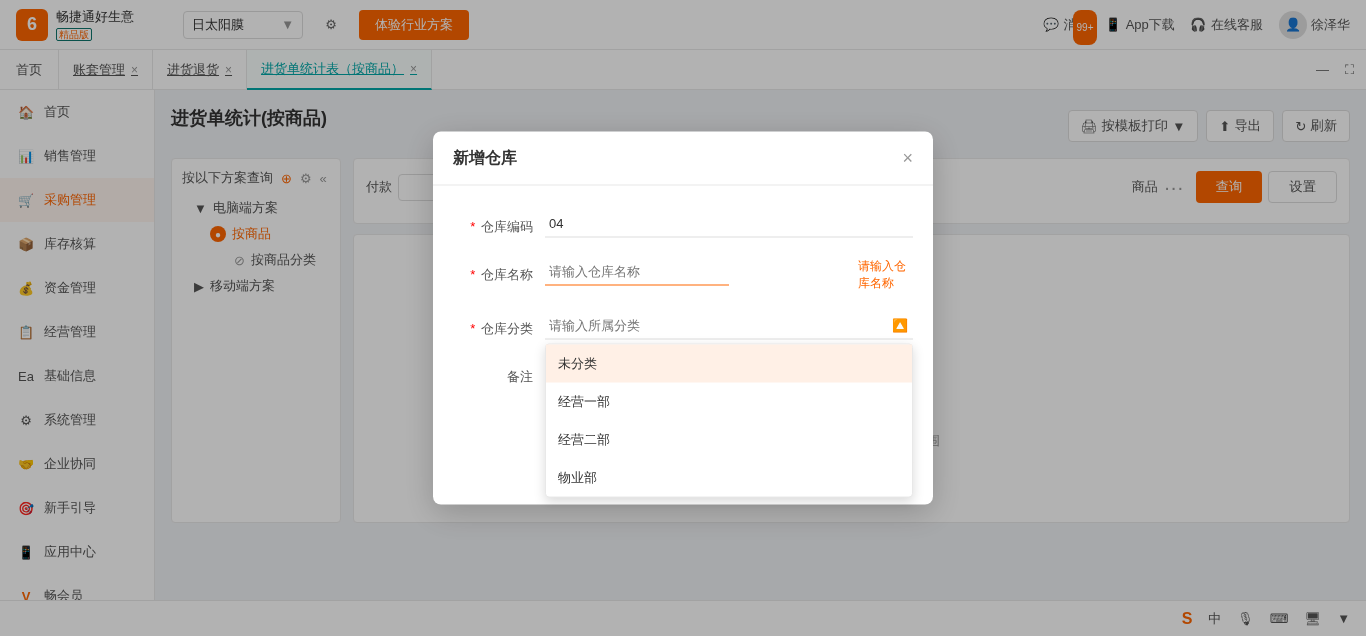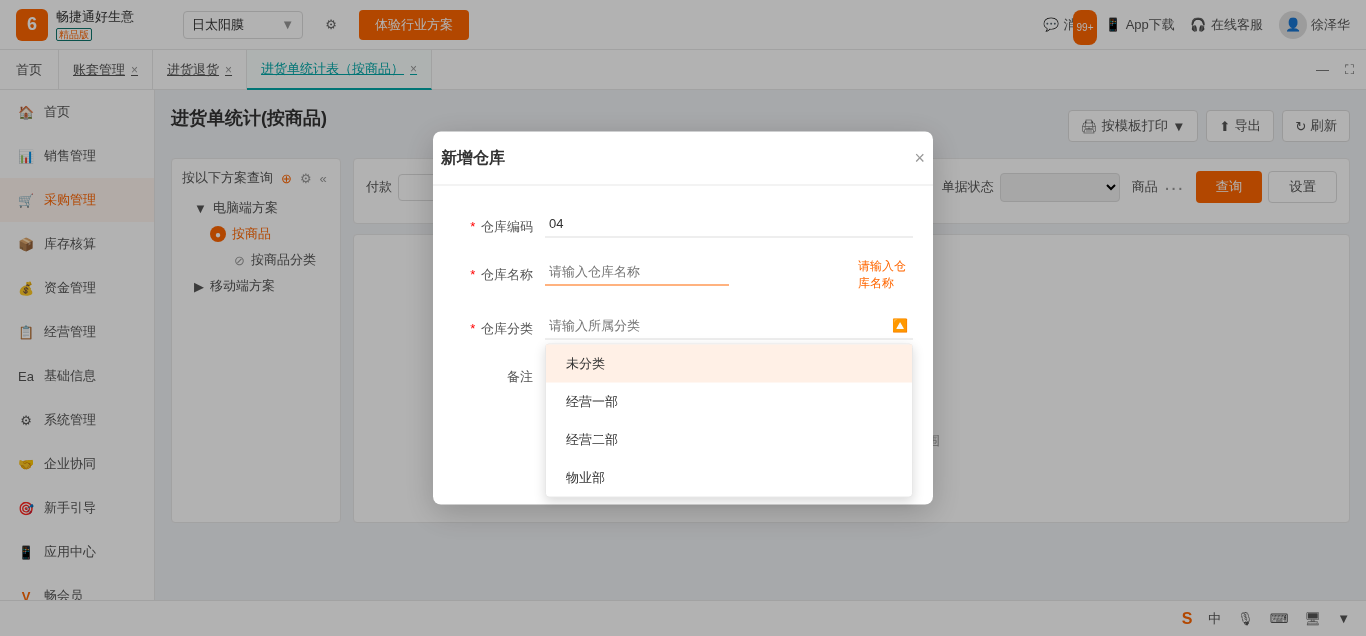--- a/index.html
+++ b/index.html
@@ -46,35 +46,35 @@
     .tree-item.active { color: #f60; }
     .tree-icon { width: 16px; height: 16px; background: #f60; border-radius: 50%; display: flex; align-items: center; justify-content: center; color: white; font-size: 10px; }
     .btn-query { background: #f60; color: white; border: none; border-radius: 4px; padding: 6px 20px; cursor: pointer; }
     .btn-set { background: #fff; color: #555; border: 1px solid #ddd; border-radius: 4px; padding: 6px 20px; cursor: pointer; }
 
     
     .overlay { position: fixed; top: 0; left: 0; width: 1366px; height: 636px; background: rgba(0,0,0,0.3); z-index: 100; }
 
     
     .dialog { position: fixed; top: 50%; left: 50%; transform: translate(-50%, -50%); background: white; border-radius: 8px; width: 500px; z-index: 200; box-shadow: 0 8px 32px rgba(0,0,0,0.2); }
-    .dialog-header { display: flex; align-items: center; justify-content: space-between; padding: 16px 8px; border-bottom: 1px solid #e8e8e8; }
+    .dialog-header { display: flex; align-items: center; justify-content: space-between; padding: 16px 20px; border-bottom: 1px solid #e8e8e8; }
     .dialog-title { font-size: 16px; font-weight: bold; color: #333; }
     .dialog-close { cursor: pointer; color: #999; font-size: 18px; }
     .dialog-body { padding: 24px 20px; }
     .form-row { display: flex; align-items: flex-start; gap: 12px; margin-bottom: 20px; }
     .form-label { width: 80px; text-align: right; color: #555; padding-top: 8px; flex-shrink: 0; }
     .required { color: red; margin-right: 2px; }
     .form-input { flex: 1; border: none; border-bottom: 1px solid #ddd; padding: 6px 4px; font-size: 13px; outline: none; color: #333; background: transparent; }
     .form-input.error { border-bottom-color: #f60; }
     .error-msg { color: #f60; font-size: 12px; margin-top: 2px; }
     .form-control-wrap { flex: 1; position: relative; }
     .dropdown-input { width: 100%; border: none; border-bottom: 1px solid #ddd; padding: 6px 4px; font-size: 13px; outline: none; color: #999; background: transparent; }
     .dropdown-arrow { position: absolute; right: 4px; top: 50%; transform: translateY(-50%); color: #f60; cursor: pointer; }
     .dropdown-list { position: absolute; top: calc(100% + 4px); left: 0; right: 0; background: white; border: 1px solid #e8e8e8; border-radius: 4px; box-shadow: 0 4px 12px rgba(0,0,0,0.15); z-index: 300; }
-    .dropdown-item { padding: 10px 20px; cursor: pointer; color: #333; }
+    .dropdown-item { padding: 10px 12px; cursor: pointer; color: #333; }
     .dropdown-item.selected { background: #fff0e6; }
     .textarea-input { width: 100%; border: none; border-bottom: 1px solid #ddd; padding: 6px 4px; font-size: 13px; outline: none; resize: none; color: #999; background: transparent; }
     .dialog-footer { display: flex; justify-content: flex-end; gap: 12px; padding: 12px 20px; }
     .btn-save { background: #f60; color: white; border: none; border-radius: 4px; padding: 8px 24px; cursor: pointer; }
 
     
     .status-bar { position: fixed; bottom: 0; left: 0; width: 1366px; height: 36px; background: #fff; border-top: 1px solid #e8e8e8; display: flex; align-items: center; justify-content: flex-end; padding: 0 16px; gap: 16px; z-index: 10; }
 
     
     .empty-state { text-align: center; padding: 60px 20px; color: #999; }
@@ -274,26 +274,20 @@
       <div class="filter-right">
 
         <div style="background:#fff;border:1px solid #e8e8e8;border-radius:4px;padding:12px;margin-bottom:8px;">
           <div class="search-row">
             <div class="search-field">
               <span class="search-label">付款</span>
               <input class="search-input" type="text" style="">
             </div>
             <div style="flex:1;"></div>
             <div class="search-field">
-              <span class="search-label">单据状态</span>
-              <select class="search-select">
-                <option></option>
-              </select>
-            </div>
-            <div class="search-field">
               <span class="search-label">商品</span>
               <span style="color:#999;font-size:20px;">···</span>
             </div>
             <div style="display:flex;gap:6px;">
               <button class="btn-query">查询</button>
               <button class="btn-set">设置</button>
             </div>
           </div>
         </div>
 

